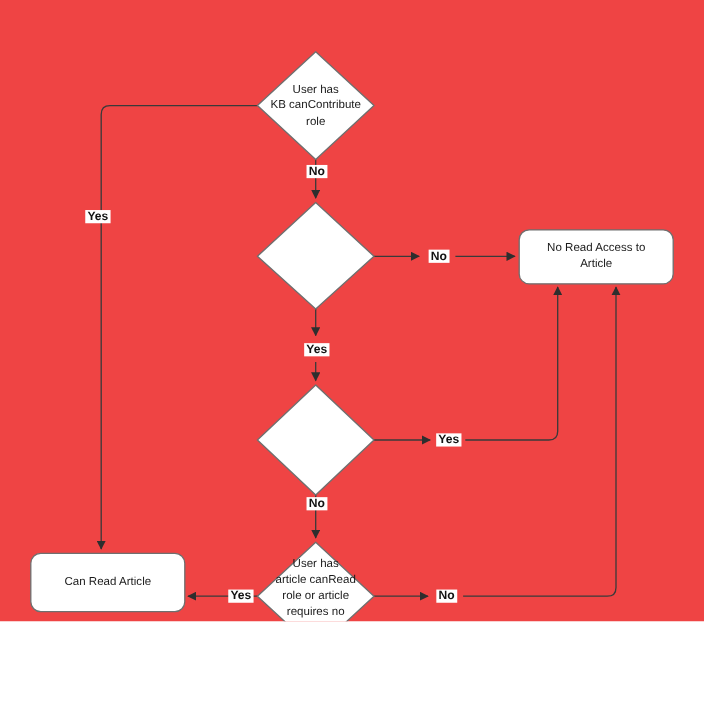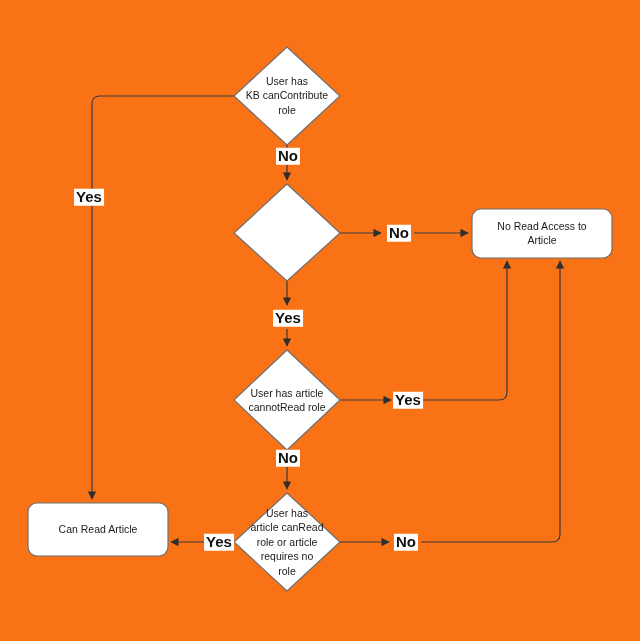--- a/index.html
+++ b/index.html
@@ -4,43 +4,43 @@
 <style>
   html, body {
     margin: 0;
     padding: 0;
     background: #ffffff;
     font-family: "Liberation Sans", "DejaVu Sans", sans-serif;
   }
   #canvas {
     position: relative;
     width: 640px;
-    height: 641px;
-    background: #f97316;
+    height: 565px;
+    background: #ef4444;
     overflow: hidden;
   }
   #edges-svg {
     position: absolute;
     left: 0; top: 0;
     width: 640px; height: 641px;
   }
   .node-label {
     position: absolute;
     transform: translate(-50%, -50%);
     text-align: center;
     white-space: pre-line;
     font-size: 10.5px;
     line-height: 1.38;
     color: #1a1a1a;
     pointer-events: none;
   }
   .edge-label {
     position: absolute;
     transform: translate(-50%, -50%);
-    font-size: 15px;
+    font-size: 11px;
     font-weight: bold;
     color: #121212;
     background: #ffffff;
     padding: 0 2px;
     line-height: 1.1;
     pointer-events: none;
   }
 </style>
 </head>
 <body>
@@ -87,22 +87,20 @@
       <polygon points="287,350 340,400 287,450 234,400"></polygon>
       <polygon points="287,493 340,542 287,591 234,542"></polygon>
       <rect x="472" y="209" width="140" height="49" rx="9"></rect>
       <rect x="28" y="503" width="140" height="53" rx="9"></rect>
     </g>
   </svg>
 
   <div class="node-label" style="left:287px; top:96px; width:120px;">User has
 KB canContribute
 role</div>
-  <div class="node-label" style="left:287px; top:400px; width:120px;">User has article
-cannotRead role</div>
   <div class="node-label" style="left:287px; top:542px; width:120px;">User has
 article canRead
 role or article
 requires no
 role</div>
   <div class="node-label" style="left:98px; top:529px; width:130px;">Can Read Article</div>
   <div class="node-label" style="left:542px; top:233px; width:130px;">No Read Access to
 Article</div>
 
   <span class="edge-label" style="left:288px; top:156px;">No</span>

